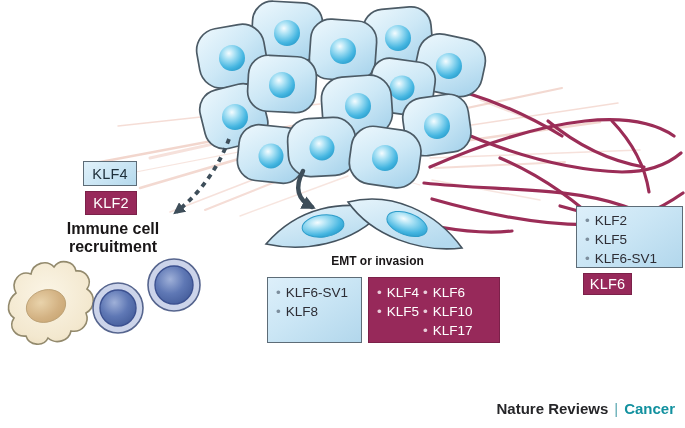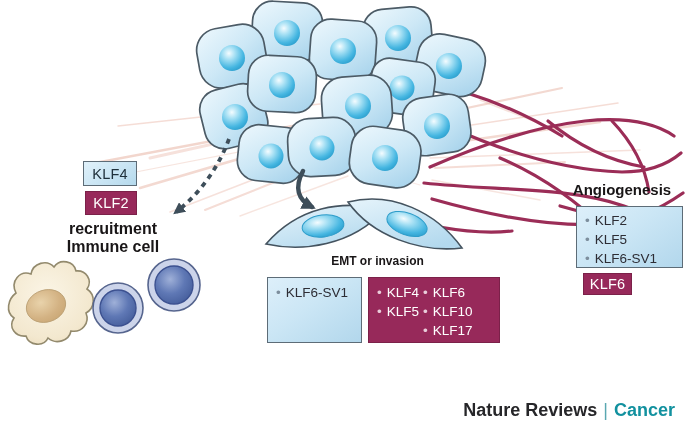--- a/index.html
+++ b/index.html
@@ -41,21 +41,21 @@
   .listbox li { line-height:19px; white-space:nowrap; }
   .listbox li::before { content:"\2022"; margin-right:5px; }
   .listbox.blue li::before { color:#7d8e9d; }
   .listbox.maroon li::before { color:#e9cdda; }
 
   .fig-title {
     position:absolute; font-weight:700; color:#191617; text-align:center;
   }
   .footer {
     position:absolute; top:400px; right:10px;
-    font-weight:700; font-size:18px; white-space:nowrap;
+    font-weight:700; font-size:15px; white-space:nowrap;
   }
   .footer .journal { color:#262629; }
   .footer .sep { color:#5aa7b1; margin:0 6px; font-weight:400; }
   .footer .section { color:#12919f; }
 </style>
 </head>
 <body>
 
 <div class="stage">
 
@@ -217,45 +217,45 @@
     </g>
   </svg>
 
   <div class="chip blue" style="left:83px; top:161px; width:54px; height:25px;">
     <span>KLF4</span>
   </div>
   <div class="chip maroon" style="left:85px; top:191px; width:52px; height:24px;">
     <span>KLF2</span>
   </div>
   <div class="fig-title" style="left:48px; top:220px; width:130px; font-size:16px; line-height:17.5px;">
+    <div>Immune cell</div>
     <div>recruitment</div>
-    <div>Immune cell</div>
   </div>
 
   <div class="fig-title" style="left:305px; top:254px; width:145px; font-size:12px;">EMT or invasion</div>
 
   <div class="listbox blue" style="left:267px; top:277px; width:95px; height:66px;">
     <ul>
       <li>KLF6-SV1</li>
+      <li>KLF8</li>
     </ul>
   </div>
 
   <div class="listbox maroon" style="left:368px; top:277px; width:132px; height:66px;">
     <ul>
       <li>KLF4</li>
       <li>KLF5</li>
     </ul>
     <ul>
       <li>KLF6</li>
       <li>KLF10</li>
       <li>KLF17</li>
     </ul>
   </div>
 
-  <div class="fig-title" style="left:558px; top:181px; width:128px; font-size:15px;">Angiogenesis</div>
 
   <div class="listbox blue" style="left:576px; top:206px; width:107px; height:62px; padding-top:4px;">
     <ul style="line-height:18px;">
       <li>KLF2</li>
       <li>KLF5</li>
       <li>KLF6-SV1</li>
     </ul>
   </div>
 
   <div class="chip maroon" style="left:583px; top:273px; width:49px; height:22px;">

